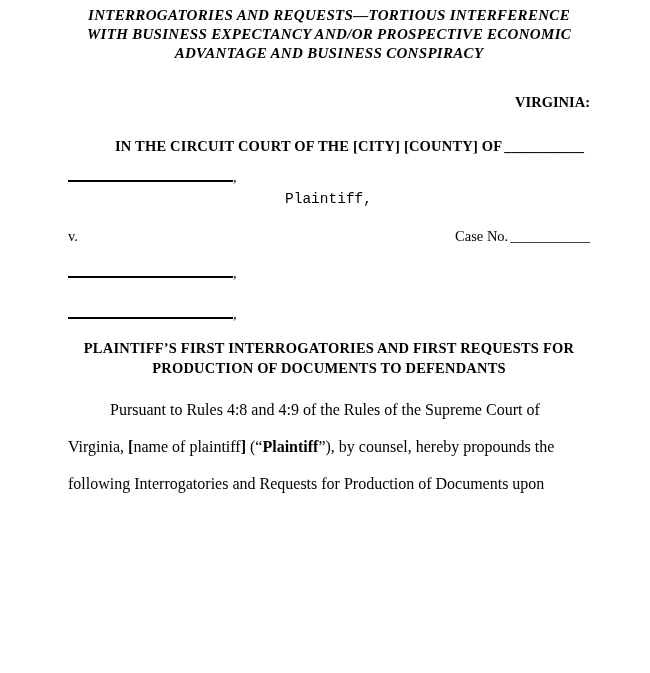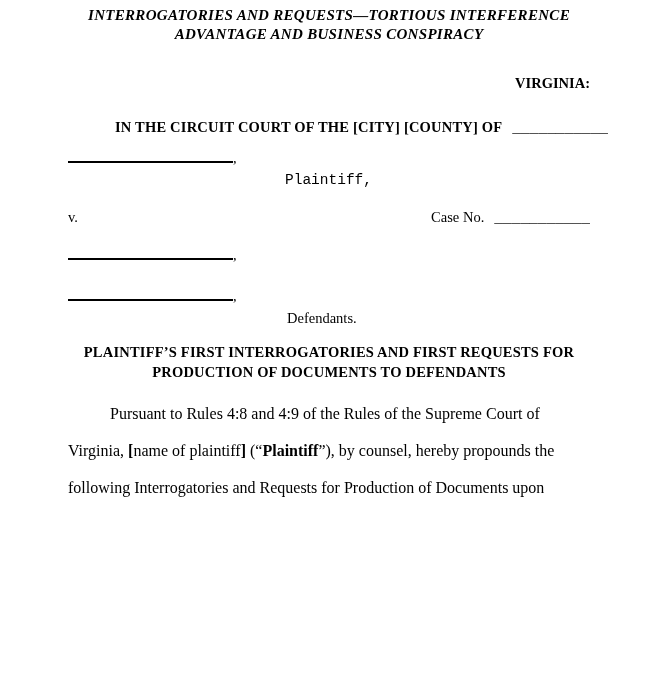--- a/index.html
+++ b/index.html
@@ -29,21 +29,21 @@
     text-align: right;
   }
   .court-line {
     font-weight: bold;
     font-size: 14.5px;
     letter-spacing: 0.2px;
     margin-top: 27px;
     padding-left: 47px;
     white-space: nowrap;
   }
-  .uscore { margin-left: 10px; letter-spacing: 0; font-family: Liberation Mono, monospace; }
+  .uscore { margin-left: 2px; letter-spacing: 0; }
   .cap-row { font-size: 14.5px; line-height: 20px; }
   .blank-rule {
     display: inline-block;
     width: 165px;
     height: 14px;
     border-bottom: 2px solid #000;
     vertical-align: baseline;
   }
   .blank-row-1 { margin-top: 11px; }
   .plaintiff-row { margin-top: 2px; padding-left: 217px; font-family: Liberation Mono, monospace; }
@@ -75,20 +75,21 @@
   }
   b { font-weight: bold; }
 </style>
 </head>
 <body>
 
 <div class="page">
 
   <div class="doc-title">
     <div>INTERROGATORIES AND REQUESTS—TORTIOUS INTERFERENCE</div>
+    <div>WITH BUSINESS EXPECTANCY AND/OR PROSPECTIVE ECONOMIC</div>
     <div>ADVANTAGE AND BUSINESS CONSPIRACY</div>
   </div>
 
   <div class="state-label">VIRGINIA:</div>
 
   <div class="court-line">
     <span>IN THE CIRCUIT COURT OF THE [CITY] [COUNTY] OF</span><span class="uscore">___________</span>
   </div>
 
   <div class="cap-row blank-row-1">
@@ -108,23 +109,20 @@
 
   <div class="cap-row blank-row-2">
     <span class="blank-rule"></span><span>,</span>
   </div>
 
 
   <div class="cap-row blank-row-3">
     <span class="blank-rule"></span><span>,</span>
   </div>
 
-  <div class="cap-row defendants-row">
-    <span>Defendants.</span>
-  </div>
 
   <div class="section-heading">
     <div>PLAINTIFF’S FIRST INTERROGATORIES AND FIRST REQUESTS FOR</div>
     <div>PRODUCTION OF DOCUMENTS TO DEFENDANTS</div>
   </div>
 
   <p class="body-para">Pursuant to Rules 4:8 and 4:9 of the Rules of the Supreme Court of Virginia, <b>[</b>name of plaintiff<b>]</b> (“<b>Plaintiff</b>”), by counsel, hereby propounds the following Interrogatories and Requests for Production of Documents upon Defendants <b>[</b>name of defendant A<b>]</b> (“Defendant A”) and <b>[</b>name of defendant <b>B]</b> (“Defendant B”). Defendant A and Defendant <b>B</b> are collectively referred to as “Defendants.”</p>
 
 </div>
 

